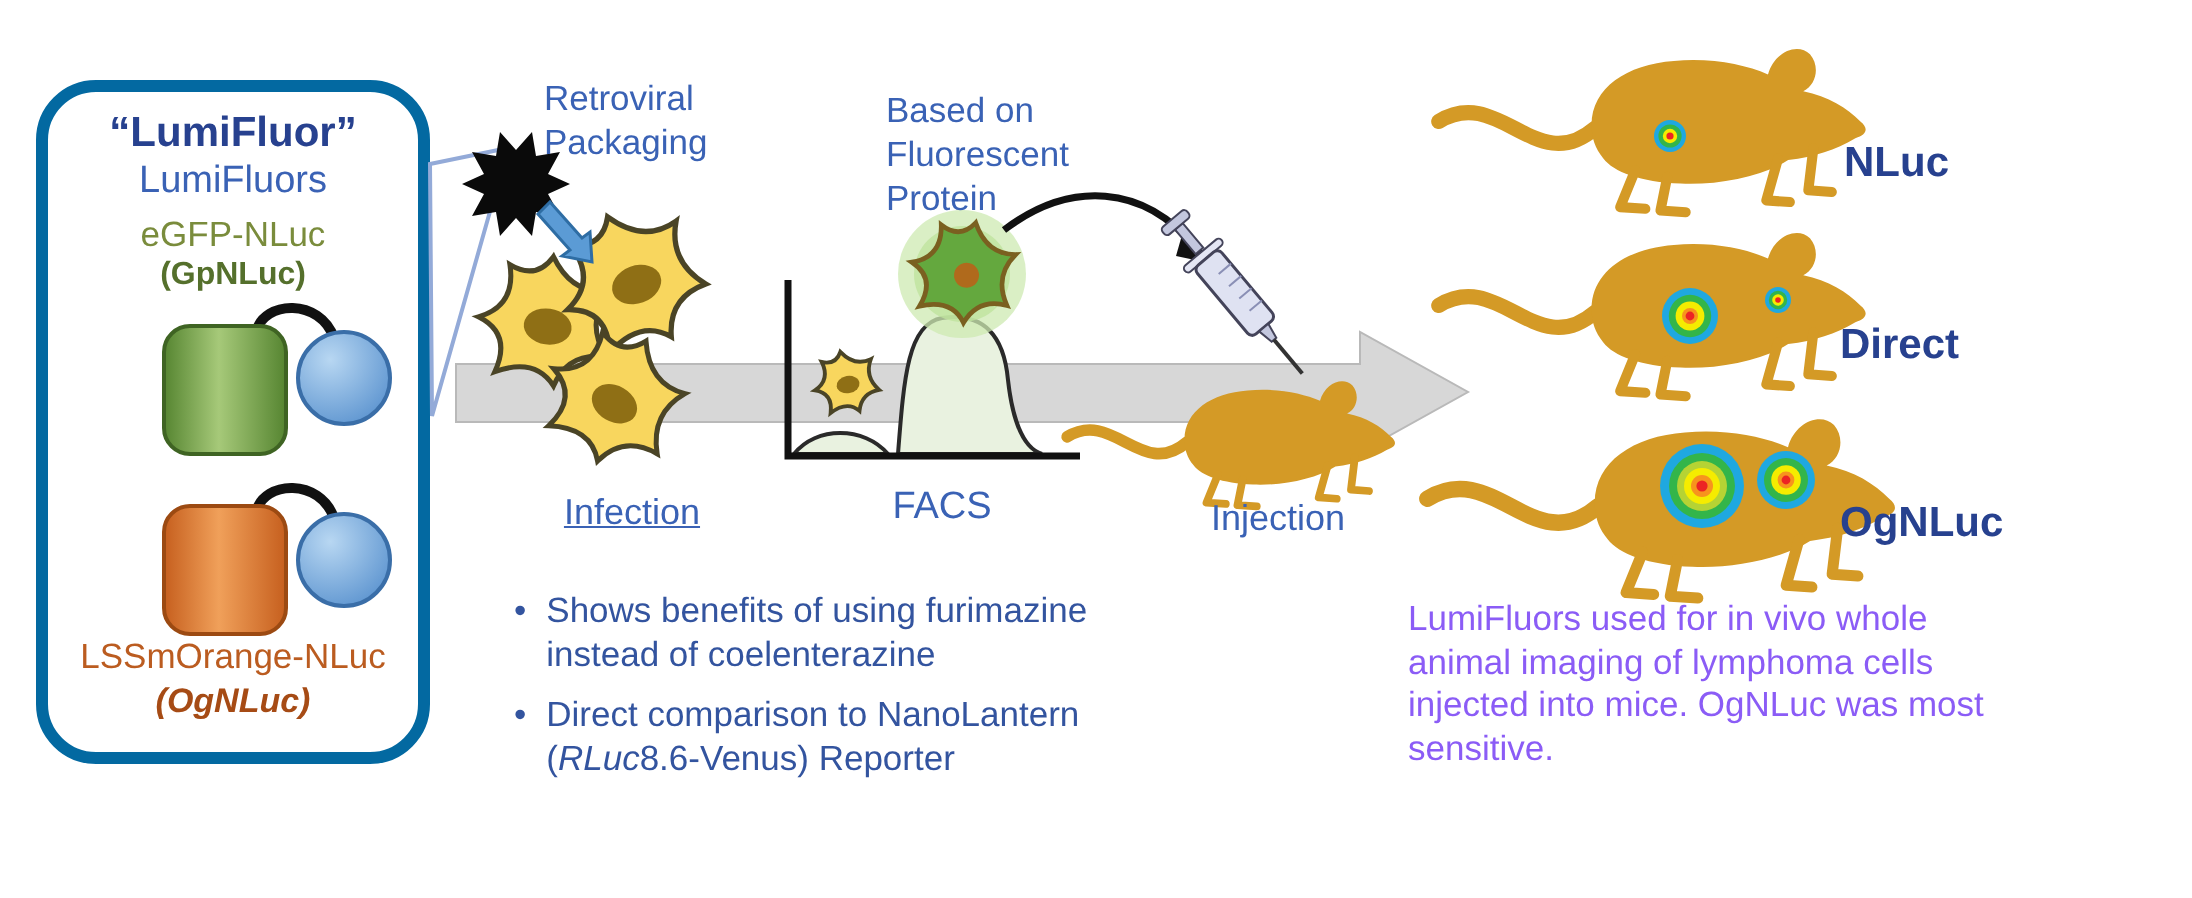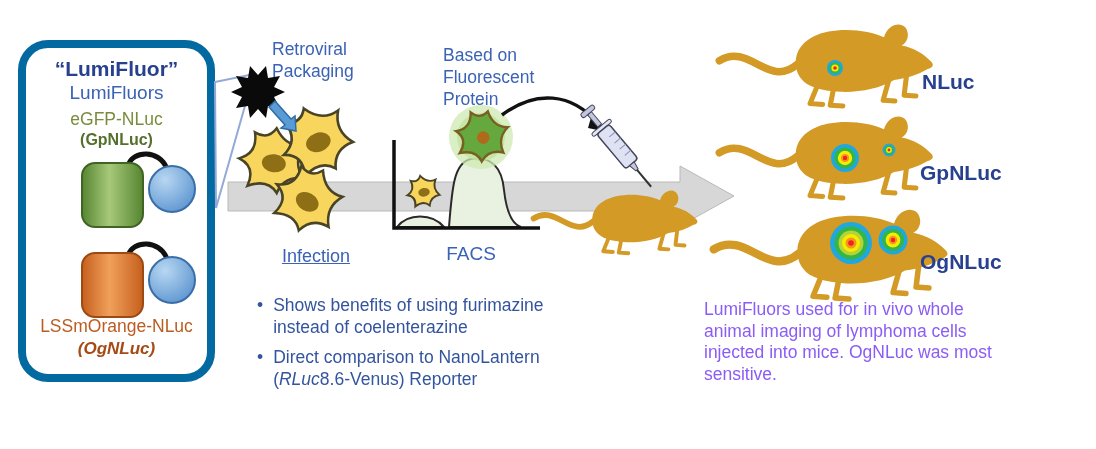--- a/index.html
+++ b/index.html
@@ -1,20 +1,20 @@
 <!DOCTYPE html>
 <html><head>
 <meta charset="utf-8">
 <style>
   html,body{margin:0;padding:0;background:#fff;}
   .canvas{position:relative;width:1096px;height:449px;background:#fff;overflow:hidden;
           font-family:"Liberation Sans","DejaVu Sans",sans-serif;}
   
   .bubble{position:absolute;left:18px;top:40px;width:197px;height:342px;box-sizing:border-box;
-          border:8px solid #0369a1;border-radius:30px;background:#fff;z-index:1;text-align:center;}
+          border:6px solid #0369a1;border-radius:30px;background:#fff;z-index:1;text-align:center;}
   svg.scene{position:absolute;left:0;top:0;width:1096px;height:449px;z-index:2;pointer-events:none;}
   .txt{position:absolute;z-index:3;white-space:pre-line;}
   
   .bub-title{margin-top:9px;font-size:21px;font-weight:bold;color:#27418f;line-height:24px;}
   .bub-sub{font-size:19px;color:#3a62b5;line-height:24px;}
   .bub-name1{margin-top:4px;font-size:17.5px;color:#7a8c3c;line-height:20px;}
   .bub-alias1{font-size:16px;font-weight:bold;color:#55702c;line-height:21px;}
   .bub-name2{position:absolute;left:0;right:0;bottom:38px;font-size:17.5px;color:#bb5c20;line-height:20px;}
   .bub-alias2{position:absolute;left:0;right:0;bottom:15px;font-size:17px;font-weight:bold;color:#a64b15;font-style:italic;}
   
@@ -197,23 +197,24 @@
     </g>
   </svg>
 
   <div class="txt lbl lbl-packaging">Retroviral
 Packaging</div>
   <div class="txt lbl lbl-basedon">Based on
 Fluorescent
 Protein</div>
   <div class="txt lbl lbl-infection">Infection</div>
   <div class="txt lbl lbl-facs">FACS</div>
+  <div class="txt lbl lbl-injection">Injection</div>
 
   <div class="mouse-lbl m1">NLuc</div>
-  <div class="mouse-lbl m2">GpNLuc</div>
+  <div class="mouse-lbl m2">Direct</div>
   <div class="mouse-lbl m3">OgNLuc</div>
 
   <div class="bullets">
     <div class="bullet">
       <span class="bt">Shows benefits of using furimazine
 instead of coelenterazine</span>
     </div>
     <div class="bullet">
       <span class="bt"><span>Direct comparison to NanoLantern
 (</span><span class="it">RLuc</span><span>8.6-Venus) Reporter</span></span>

